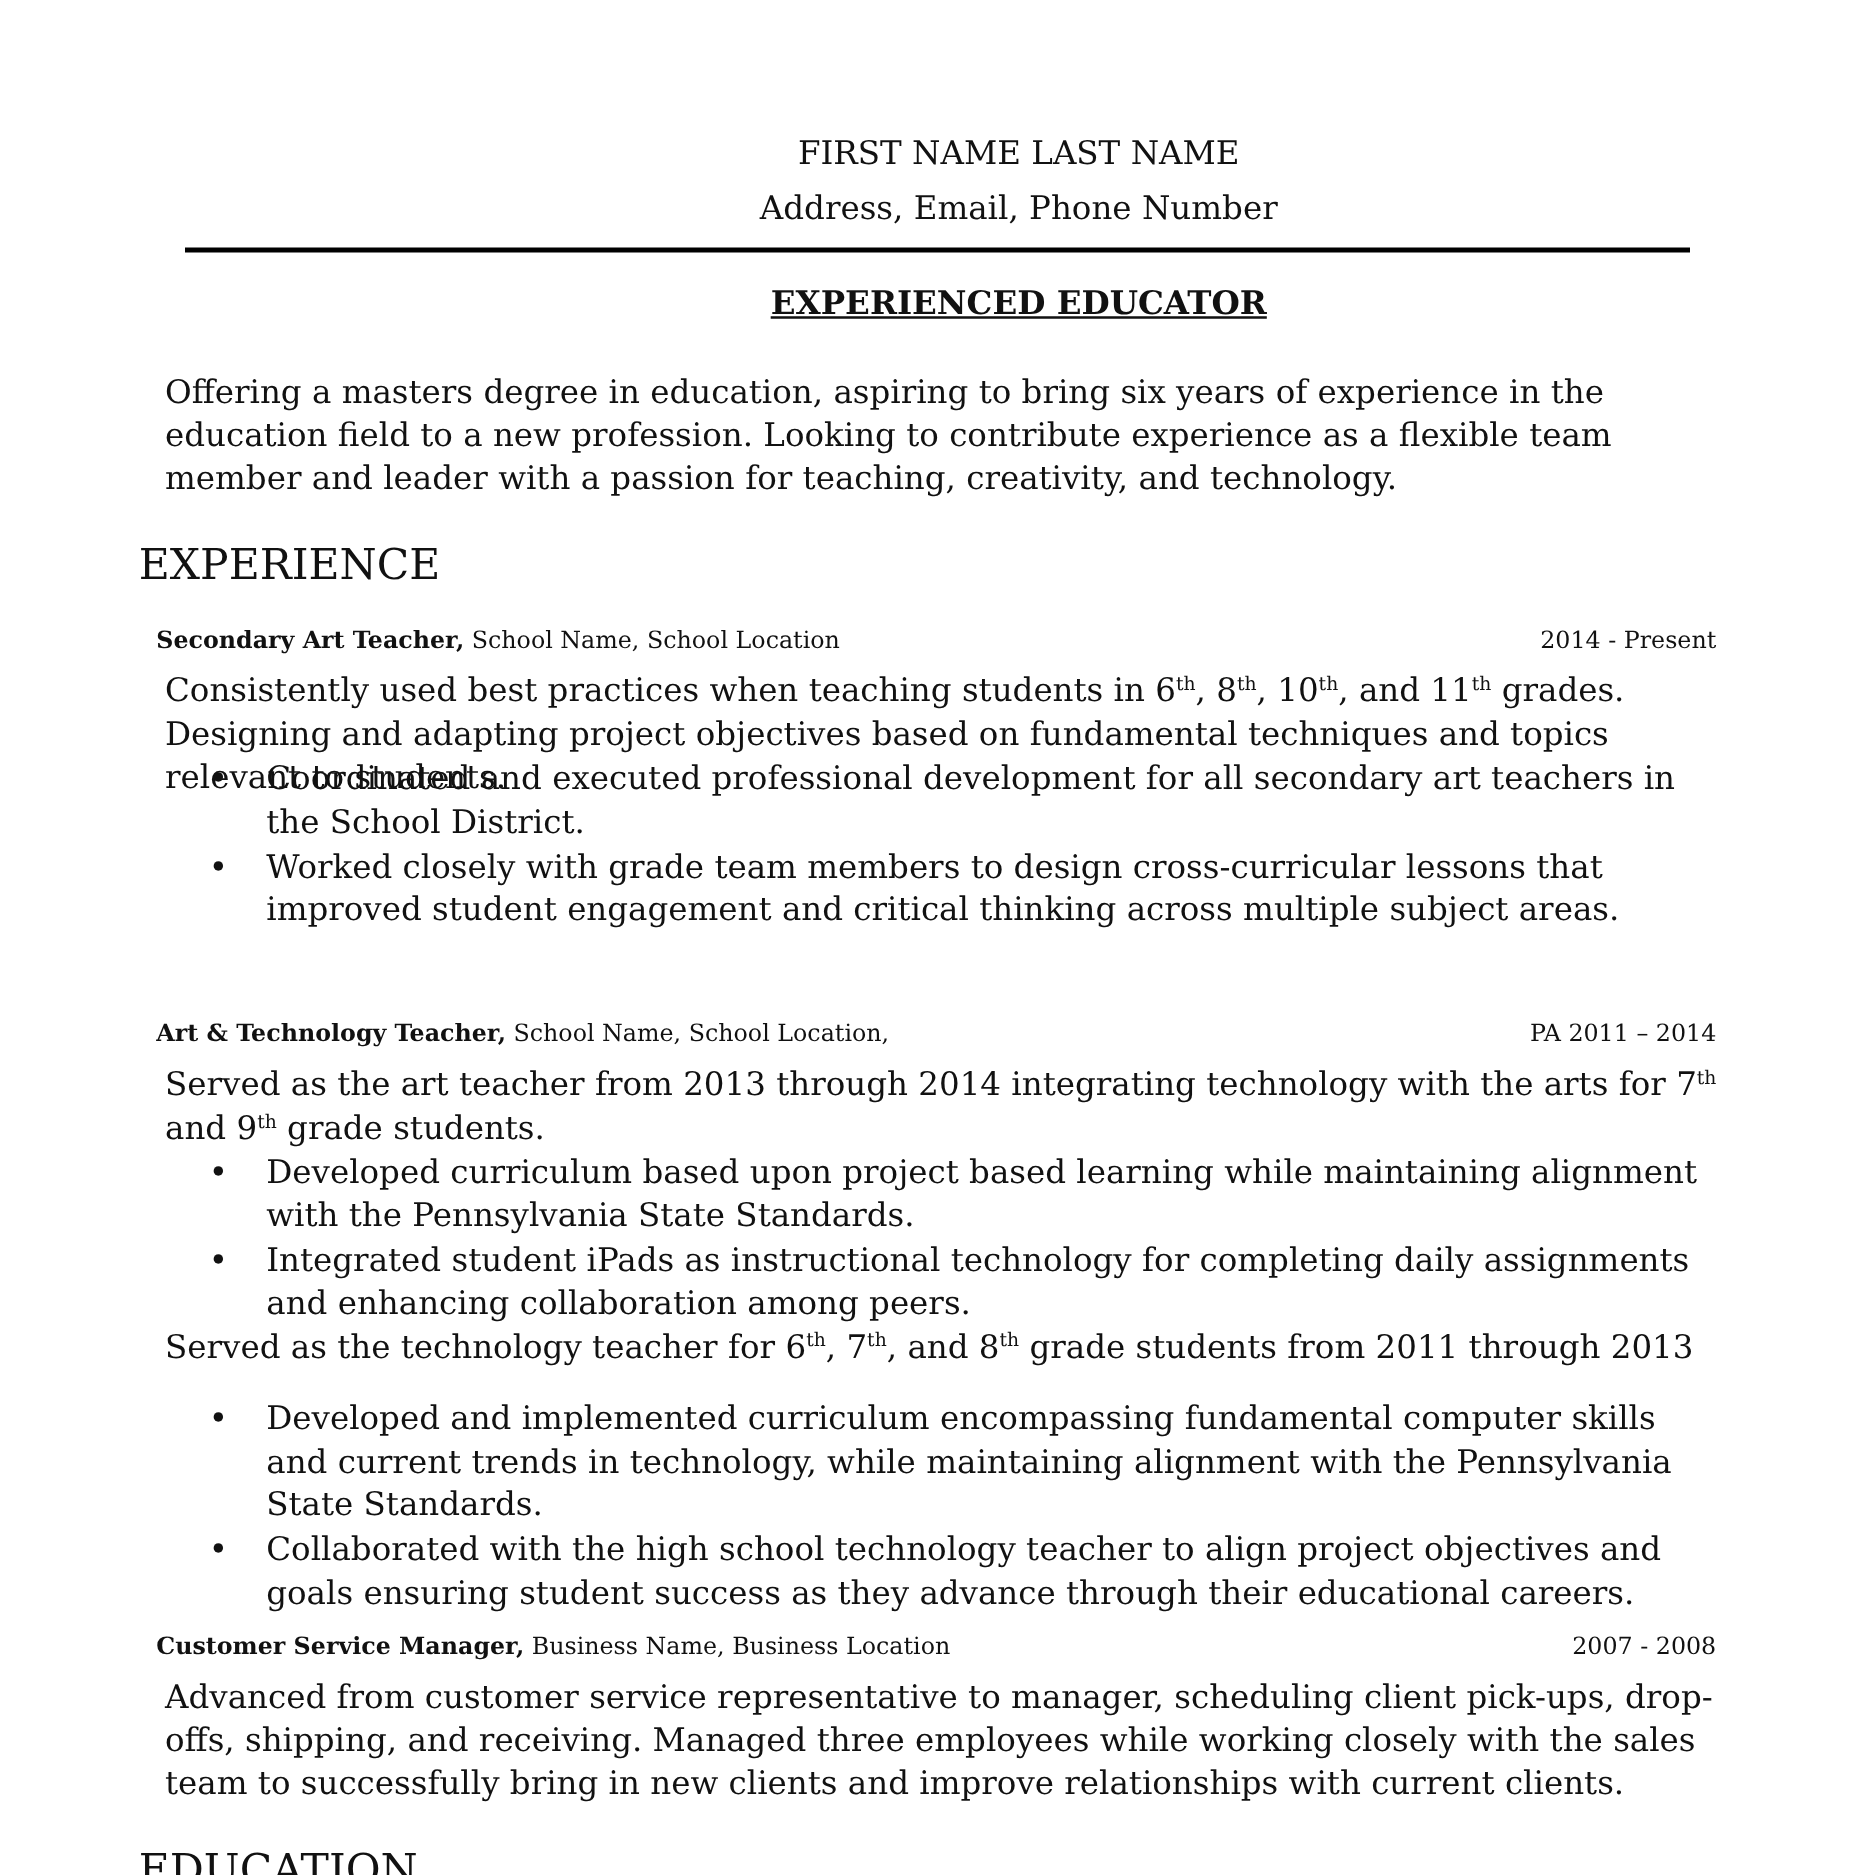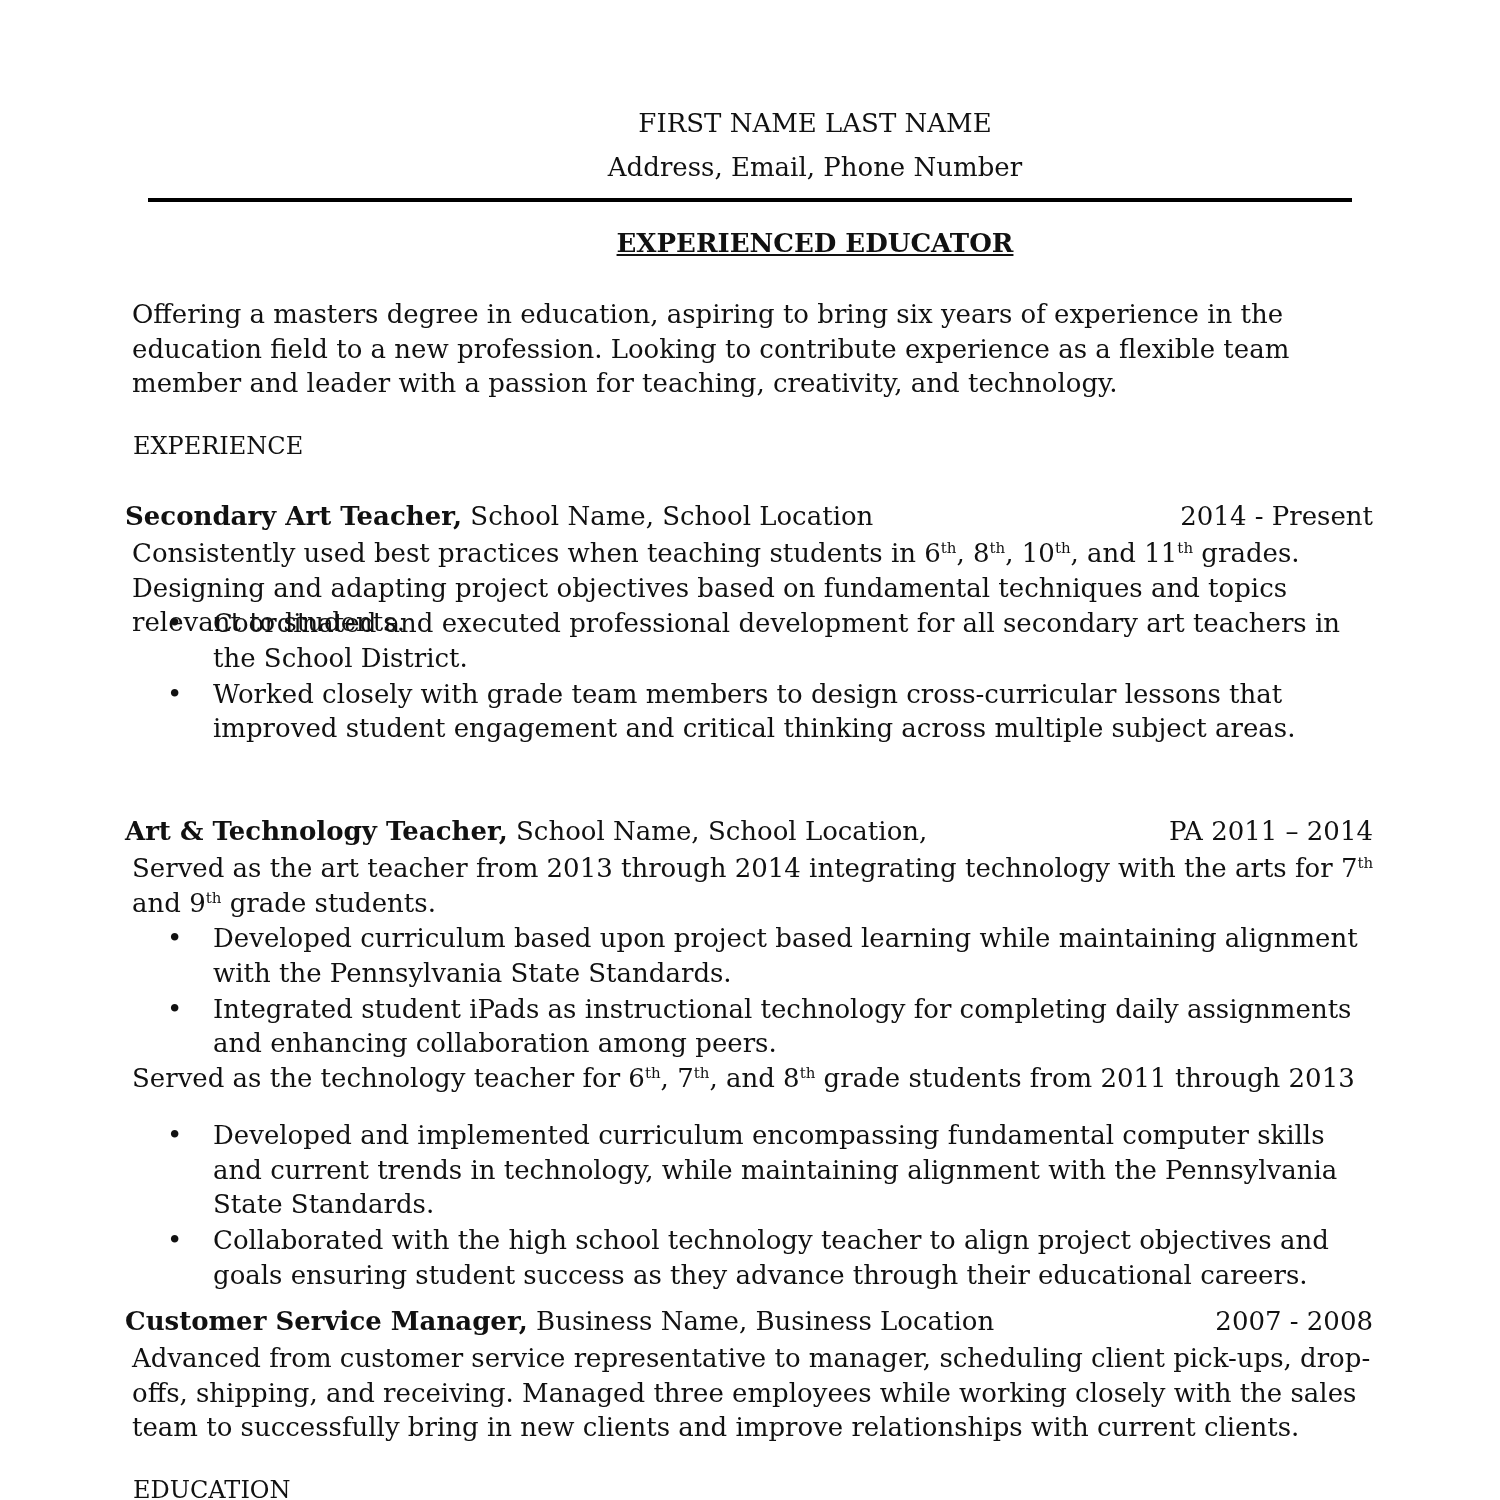--- a/index.html
+++ b/index.html
@@ -5,22 +5,22 @@
     html, body { margin: 0; padding: 0; background: #ffffff; }
     body { width: 1500px; height: 1500px; overflow: hidden; position: relative;
       font-family: "DejaVu Serif", "Liberation Serif", serif; color: #111; }
     .page { position: absolute; left: 0; top: 0; width: 1500px; height: 1500px; }
     .name { position: absolute; top: 108px; left: 0; width: 1630px; text-align: center; font-size: 26px; }
     .contact { position: absolute; top: 152px; left: 0; width: 1630px; text-align: center; font-size: 26px; }
     .rule { position: absolute; top: 198px; left: 148px; width: 1204px; height: 4px; background: #000; }
     .headline { position: absolute; top: 228px; left: 0; width: 1630px; text-align: center; font-size: 26px; font-weight: bold; text-decoration: underline; }
     .block { position: absolute; left: 132px; width: 1250px; font-size: 26px; line-height: 34.5px; }
     .summary { top: 297px; }
-    .section { font-size: 24px; position: absolute; left: 133px; }
-    .job-head { position: absolute; left: 125px; width: 1248px; font-size: 26px; display: flex; justify-content: space-between; }
+    .section { font-size: 34px; position: absolute; left: 111px; }
+    .job-head { position: absolute; left: 125px; width: 1248px; font-size: 19px; display: flex; justify-content: space-between; }
     .job-head b { font-weight: bold; }
     ul.bullets { position: absolute; left: 213px; width: 1160px; margin: 0; padding: 0; list-style: none; font-size: 26px; line-height: 34.5px; }
     ul.bullets li { position: relative; margin-bottom: 1.5px; }
     ul.bullets li::before { content: "\2022"; position: absolute; left: -46px; }
     sup { font-size: 15px; vertical-align: 9px; line-height: 0; }
     p { margin: 0; }
   </style>
 </head>
 <body>
 

